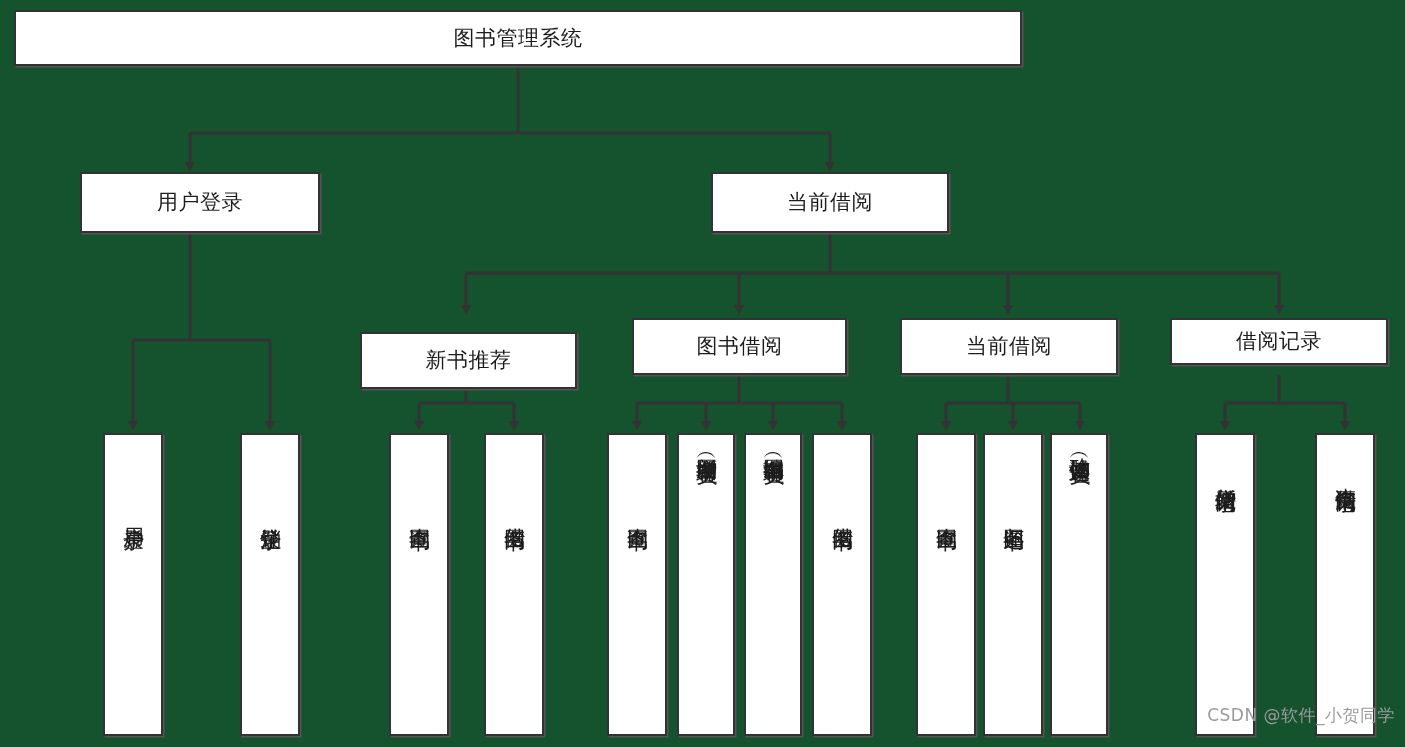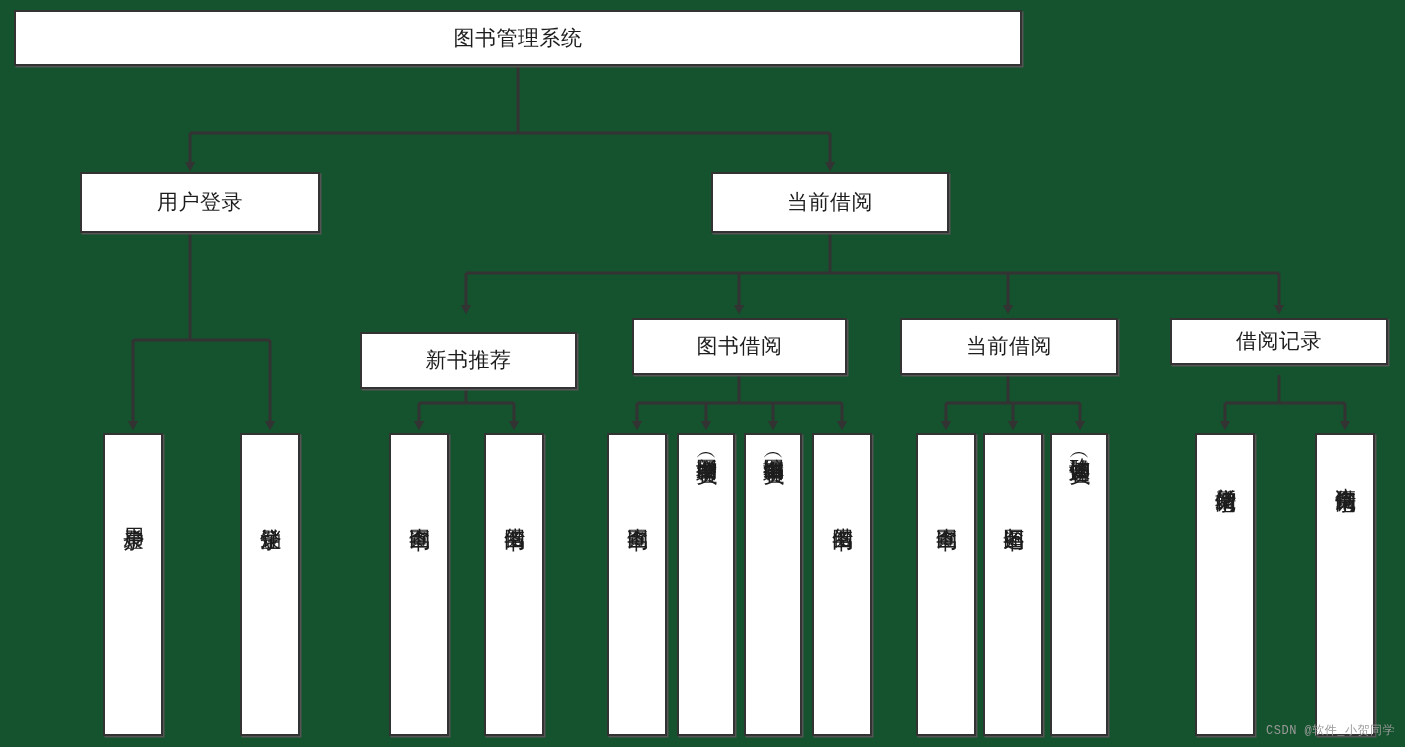--- a/index.html
+++ b/index.html
@@ -54,27 +54,26 @@
   #wires{
     position:absolute;
     left:0;top:0;
     width:1405px;height:747px;
     pointer-events:none;
   }
   
   #watermark{
     position:absolute;
     right:10px;
-    bottom:8px;
-    font-size:12px;
+    bottom:20px;
+    font-size:17px;
     color:#9a9a9a;
     letter-spacing:0.5px;
     white-space:nowrap;
     user-select:none;
-    font-family:Liberation Mono, monospace;
   }
 </style>
 </head>
 <body>
 
 <div id="canvas">
 
   <svg id="wires" viewBox="0 0 1405 747" width="1405" height="747" aria-hidden="true">
     <defs>
       <marker id="arrow" markerWidth="10" markerHeight="11" refX="1.2" refY="5.2" orient="auto" markerUnits="userSpaceOnUse">

